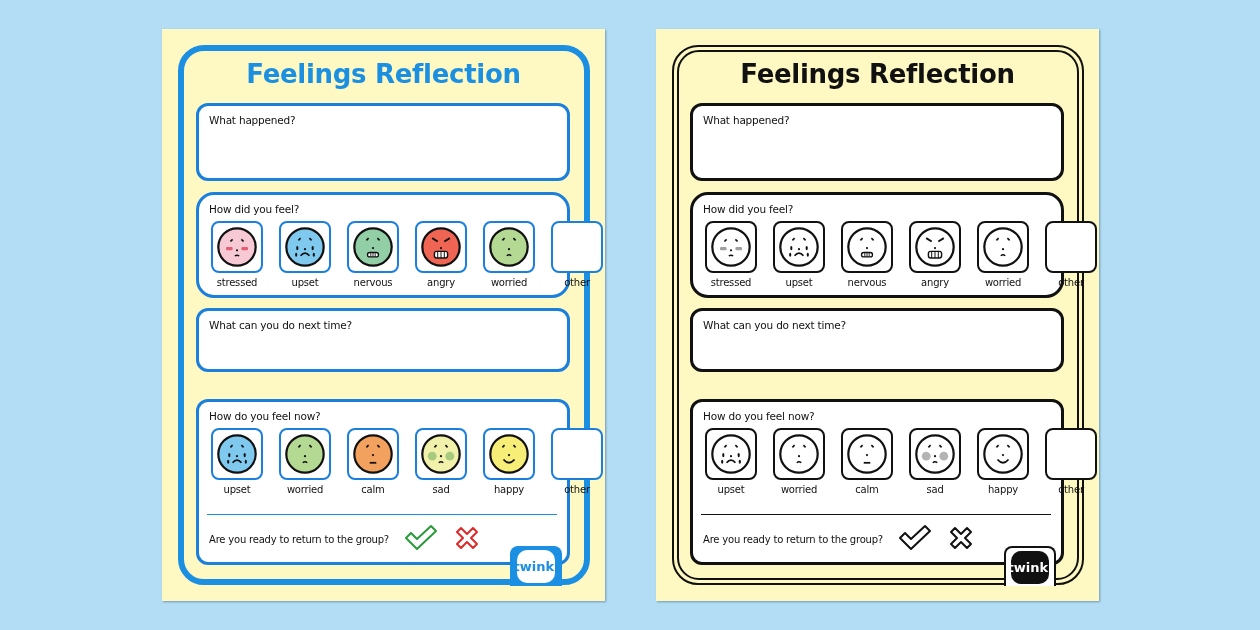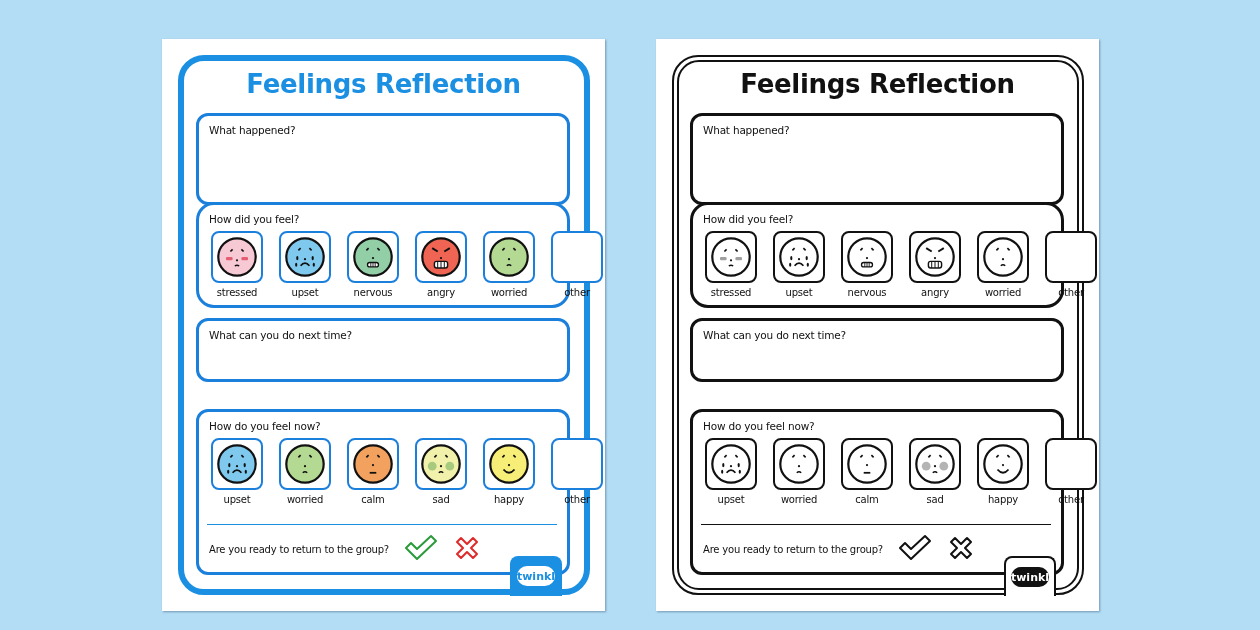--- a/index.html
+++ b/index.html
@@ -1,21 +1,21 @@
 <!DOCTYPE html>
 <html><head>
 <meta charset="utf-8">
 <style>
   * { box-sizing: border-box; margin: 0; padding: 0; }
   html, body { width: 1260px; height: 630px; overflow: hidden; }
   body { background: #b3dcf5; position: relative; font-family: "Liberation Sans", sans-serif; }
 
   .sheet {
-    position: absolute; top: 39px; width: 443px; height: 572px;
-    background: #ffffff;
+    position: absolute; top: 29px; width: 443px; height: 572px;
+    background: #fef9c3;
     box-shadow: 1px 1px 2px rgba(40,70,100,0.45);
   }
   .sheet.color { left: 162px; }
   .sheet.bw { left: 656px; }
 
   .frame { position: absolute; left: 16px; top: 16px; width: 412px; height: 540px; border-radius: 26px; }
   .color .frame { border: 6px solid #1b8fe2; }
   .bw .frame { border: 2px solid #111; }
   .bw .frame-inner { position: absolute; left: 21px; top: 21px; width: 402px; height: 530px; border-radius: 22px; border: 2px solid #111; }
 
@@ -26,21 +26,21 @@
   .color .title { color: #1b8fe2; }
   .bw .title { color: #111; }
 
   .box { position: absolute; left: 34px; width: 374px; border-radius: 12px; background: #fff; }
   .color .box { border: 3px solid #1b7fdc; }
   .bw .box { border: 3px solid #111; }
   .box .label {
     position: absolute; left: 10px; top: 8px; font-size: 10.5px; color: #111;
     font-family: "DejaVu Sans", sans-serif; letter-spacing: -0.2px;
   }
-  .box.q1 { top: 74px; height: 92px; }
+  .box.q1 { top: 74px; height: 78px; }
   .box.q2 { top: 163px; height: 106px; border-radius: 18px; }
   .box.q3 { top: 279px; height: 64px; }
   .box.q4 { top: 370px; height: 166px; padding-left: 20px; }
 
   .faces { position: absolute; left: 8px; top: 26px; display: flex; gap: 8px; }
   .face-cell { width: 60px; display: flex; flex-direction: column; align-items: center; }
   .face-tile {
     width: 52px; height: 52px; border-radius: 8px; background: #fff;
     display: flex; align-items: center; justify-content: center;
   }
@@ -55,22 +55,22 @@
   .yes-icon { position: absolute; left: 204px; top: 122px; width: 36px; height: 28px; }
   .no-icon { position: absolute; left: 254px; top: 122px; width: 28px; height: 28px; }
 
   .logo-tab {
     position: absolute; left: 348px; top: 517px; width: 52px; height: 40px; border-radius: 8px 8px 0 0;
     display: flex; align-items: center; justify-content: center;
   }
   .color .logo-tab { background: #1b8fe2; }
   .bw .logo-tab { background: #fff; border: 2px solid #111; border-bottom: none; }
   .logo-cloud {
-    width: 38px; height: 20px; border-radius: 10px; display: flex; align-items: center; justify-content: center;
-    font-size: 11px; font-weight: bold; font-family: "DejaVu Sans", sans-serif;
+    width: 38px; height: 33px; border-radius: 10px; display: flex; align-items: center; justify-content: center;
+    font-size: 13px; font-weight: bold; font-family: "DejaVu Sans", sans-serif;
   }
   .color .logo-cloud { background: #fff; color: #1b8fe2; }
   .bw .logo-cloud { background: #111; color: #fff; }
 </style>
 </head>
 <body>
 
 <div class="sheet color">
   <div class="frame"></div>
   <div class="title">Feelings Reflection</div>

